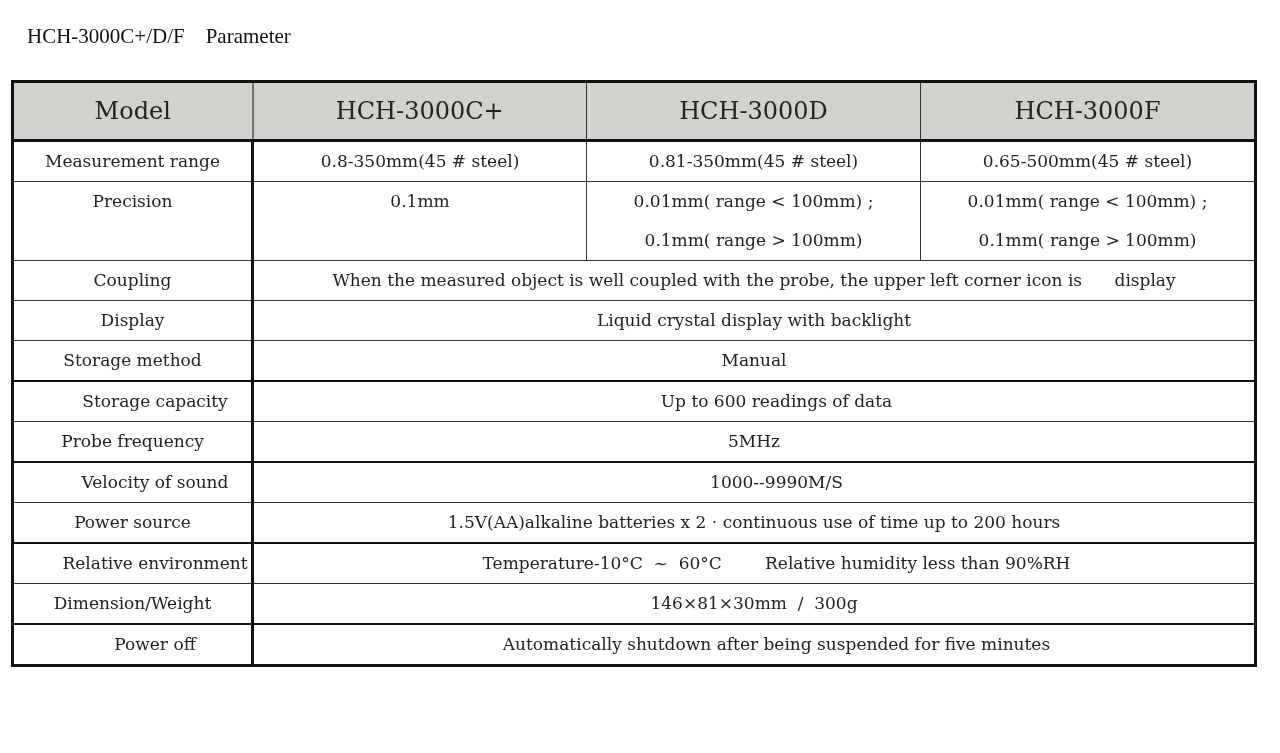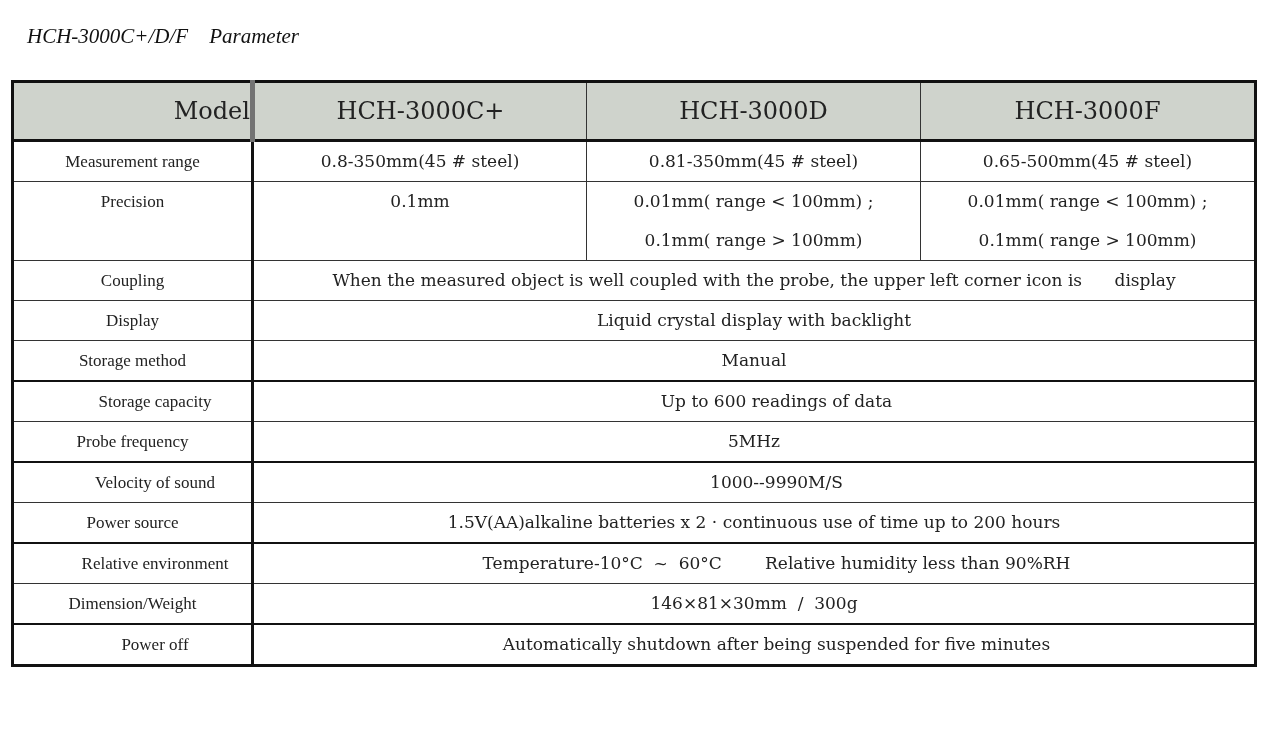--- a/index.html
+++ b/index.html
@@ -1,43 +1,42 @@
 <!DOCTYPE html>
 <html><head>
 <meta charset="utf-8">
 <style>
   html, body { margin: 0; padding: 0; background: #ffffff; }
   body { width: 1280px; height: 753px; position: relative; overflow: hidden; }
   .page-title {
     position: absolute; left: 27px; top: 24px;
     font-family: "Liberation Serif", serif; font-size: 21px; color: #111;
     white-space: pre;
-    font-style: italic;
   }
   table.spec {
     position: absolute; left: 11px; top: 80px;
     width: 1243px; border-collapse: collapse;
     border: 3px solid #111;
     font-family: "DejaVu Serif", serif; color: #222;
     table-layout: fixed;
   }
   table.spec td, table.spec th {
     border: 1px solid #333; text-align: center; padding: 0;
     font-weight: normal; font-size: 17px; line-height: 39px;
   }
   table.spec col.c0 { width: 240px; }
   table.spec col.c1 { width: 334px; }
   table.spec col.c2 { width: 334px; }
   table.spec col.c3 { width: 335px; }
   table.spec thead th {
     background: #cfd3cc; font-size: 24px; height: 56px; line-height: 56px;
     color: #222; border-bottom: 3px solid #111;
   }
-  table.spec td.label { border-right: 3px solid #111; font-family: Liberation Serif, serif; }
-  table.spec th.label { border-right: 5px solid #737373; text-align: right; }
+  table.spec td.label { border-right: 3px solid #111; }
+  table.spec th.label { border-right: 2px solid #737373; }
   .cell-top { vertical-align: top; }
   .line { display: block; line-height: 39px; }
   tr.thick-top td { border-top: 2px solid #111; padding-left: 45px; }
 </style>
 </head>
 <body>
 
 <div class="page-title">HCH-3000C+/D/F    Parameter</div>
 
 <table class="spec">

